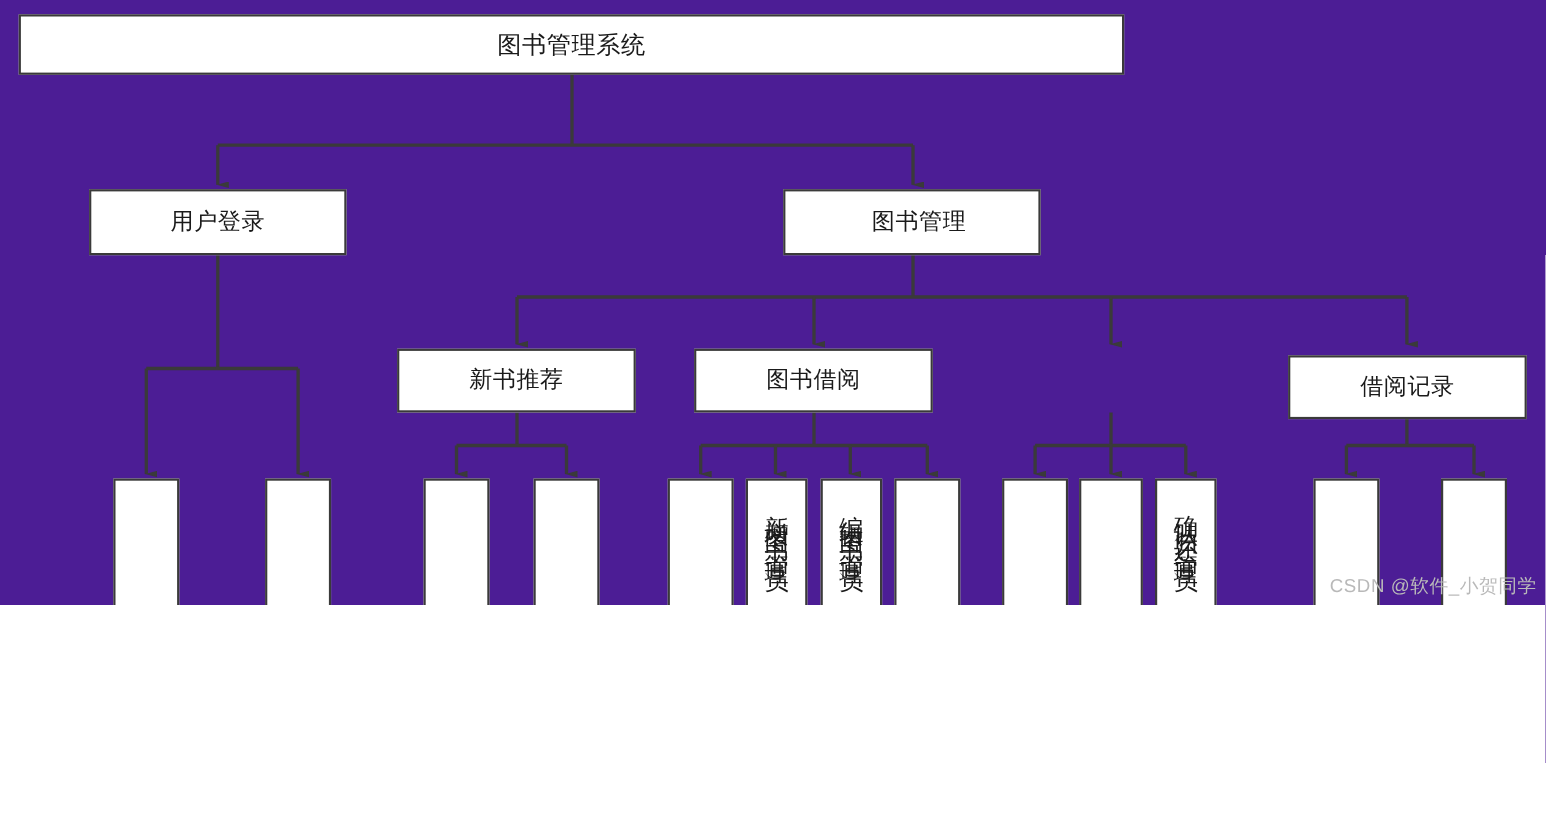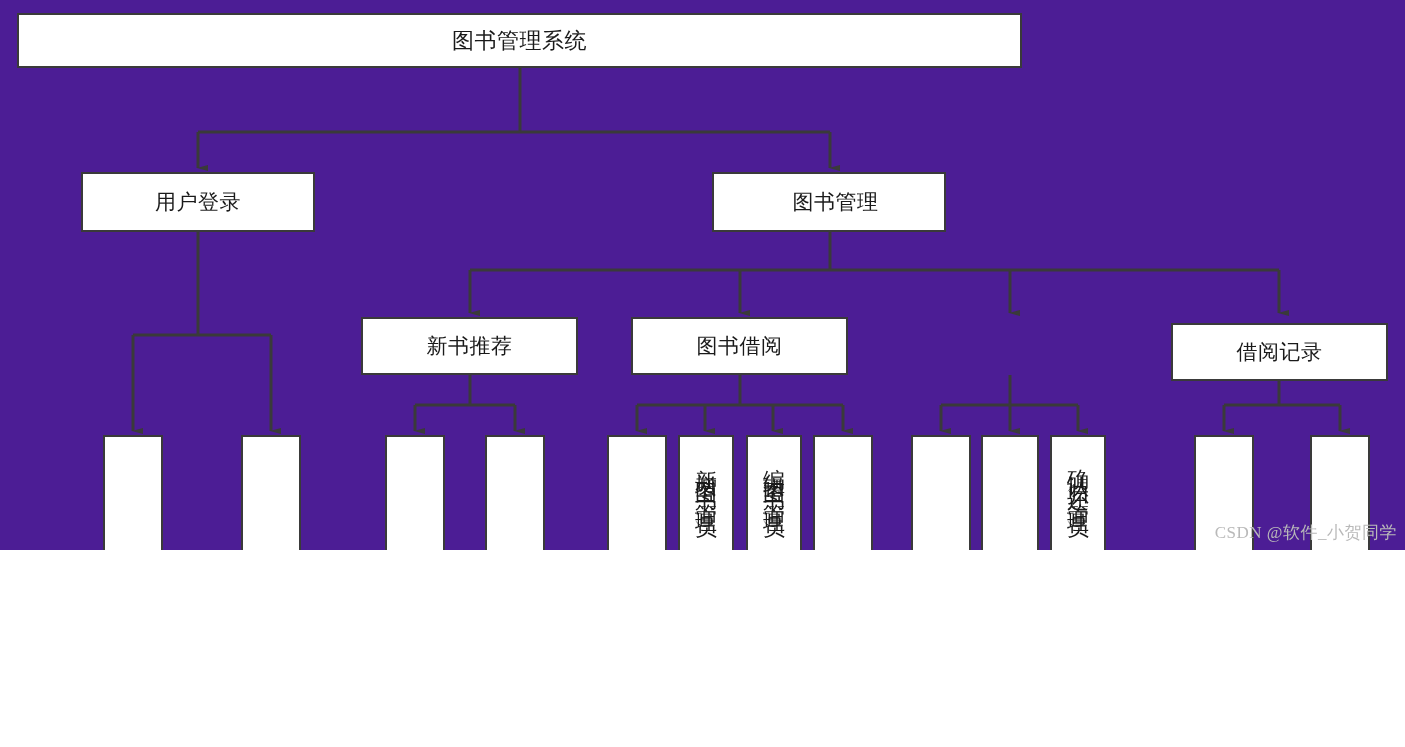--- a/index.html
+++ b/index.html
@@ -68,21 +68,21 @@
     white-space: nowrap;
   }
   .watermark {
     position: absolute;
     right: 8px;
     bottom: 6px;
     font-size: 17px;
     color: #b9b9b9;
     letter-spacing: 0.5px;
     white-space: nowrap;
-    font-family: Liberation Serif, serif;
+    font-family: Liberation Sans, sans-serif;
   }
 </style>
 </head>
 <body>
 
 <div id="canvas">
 
   <svg class="edges" viewBox="0 0 1405 747" xmlns="http://www.w3.org/2000/svg">
     <defs>
       <marker id="arrow" markerWidth="10" markerHeight="12" refX="3" refY="10" orient="auto" markerUnits="userSpaceOnUse">

